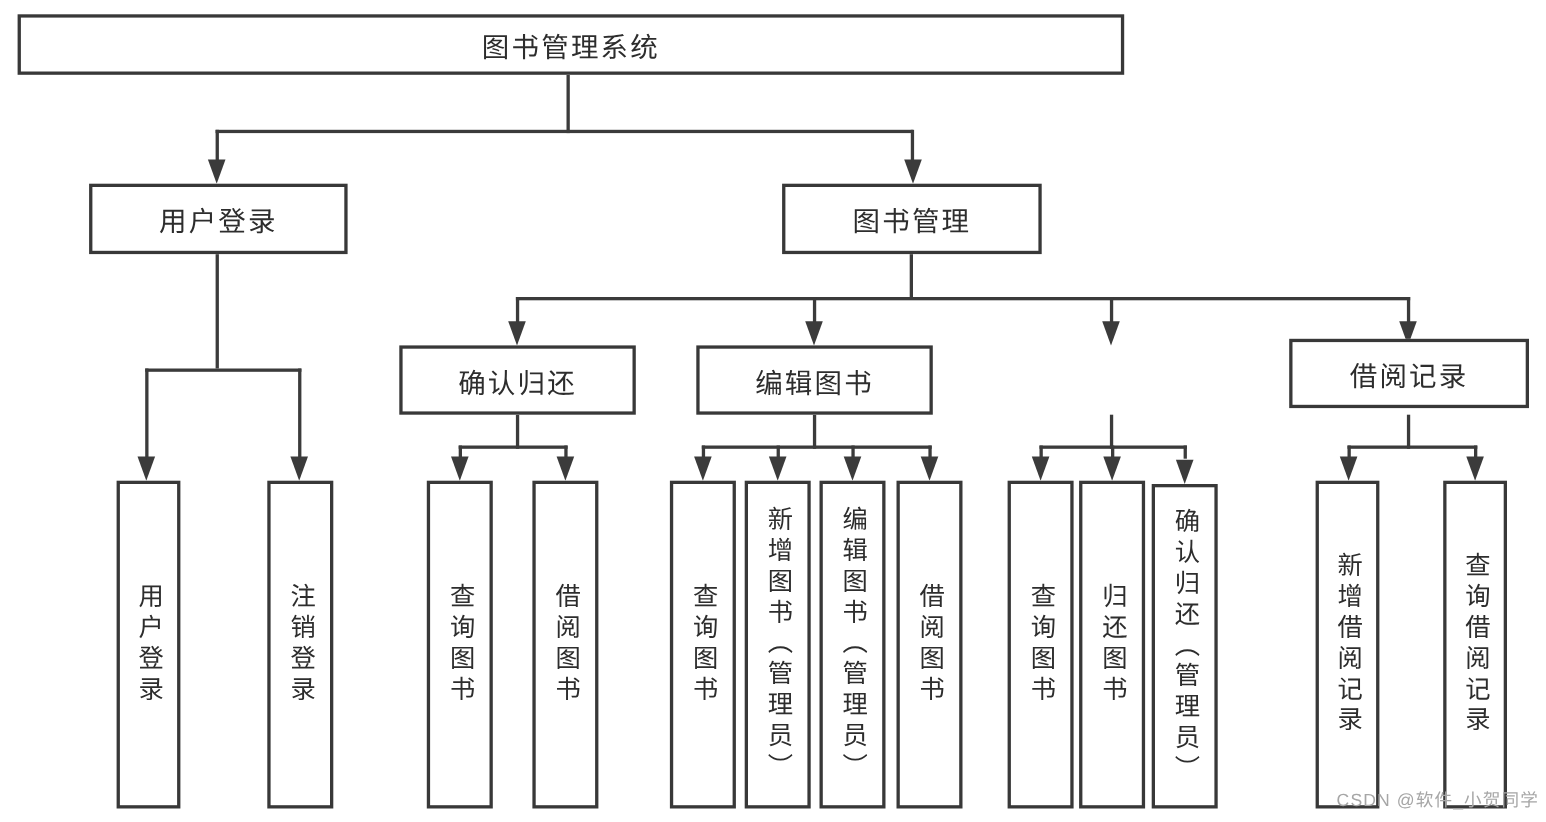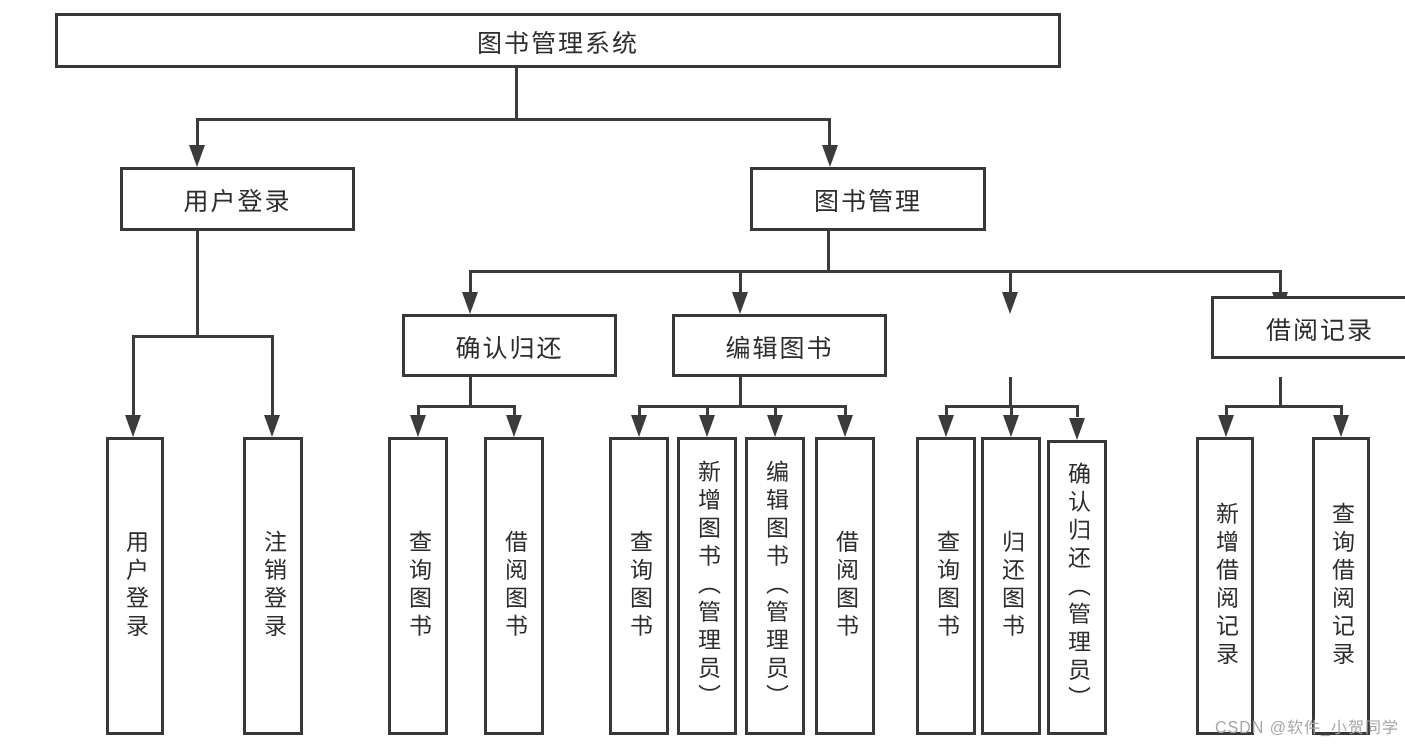--- a/index.html
+++ b/index.html
@@ -11,21 +11,21 @@
     position:absolute;
     box-sizing:border-box;
     background:#ffffff;
     border:3px solid #383838;
     color:#2d2d2d;
     display:flex;
     align-items:center;
     justify-content:center;
     z-index:2;
   }
-  .hbox{font-size:25px;letter-spacing:2px;margin-left:39px;}
+  .hbox{font-size:25px;letter-spacing:2px;}
   .leaf{
     writing-mode:vertical-rl;
     text-orientation:mixed;
     font-size:23px;
     letter-spacing:5px;
     line-height:1;
     text-align:center;
   }
 
   
@@ -39,21 +39,21 @@
     border-top:22px solid #3b3b3b;
   }
 
   
   .pos-root{left:16px;top:13px;width:1006px;height:55px;}
   .pos-user-login{left:81px;top:167px;width:235px;height:64px;}
   .pos-book-mgmt{left:711px;top:167px;width:236px;height:64px;}
   .pos-g0{left:363px;top:314px;width:215px;height:63px;}
   .pos-g1{left:633px;top:314px;width:215px;height:63px;}
   .pos-g2{left:903px;top:314px;width:215px;height:63px;}
-  .pos-g3{left:1172px;top:296px;width:218px;height:63px;}
+  .pos-g3{left:1172px;top:308px;width:218px;height:63px;}
 
   .pos-ul0{left:106px;top:437px;width:58px;height:298px;}
   .pos-ul1{left:243px;top:437px;width:60px;height:298px;}
   .pos-a0{left:388px;top:437px;width:60px;height:298px;}
   .pos-a1{left:484px;top:437px;width:60px;height:298px;}
   .pos-b0{left:609px;top:437px;width:60px;height:298px;}
   .pos-b1{left:677px;top:437px;width:60px;height:298px;}
   .pos-b2{left:745px;top:437px;width:60px;height:298px;}
   .pos-b3{left:815px;top:437px;width:60px;height:298px;}
   .pos-c0{left:916px;top:437px;width:60px;height:298px;}

